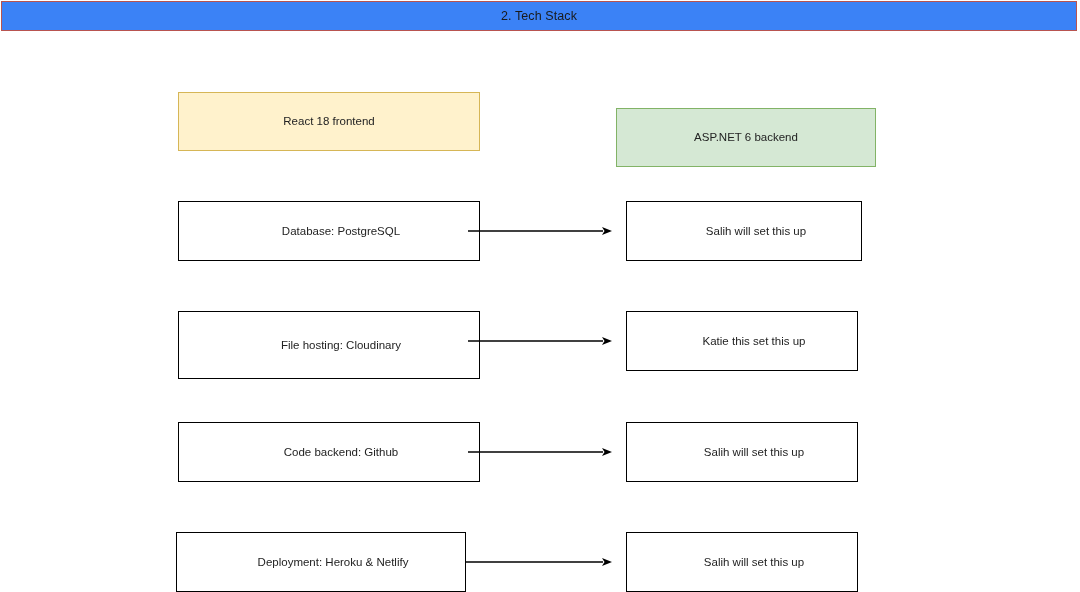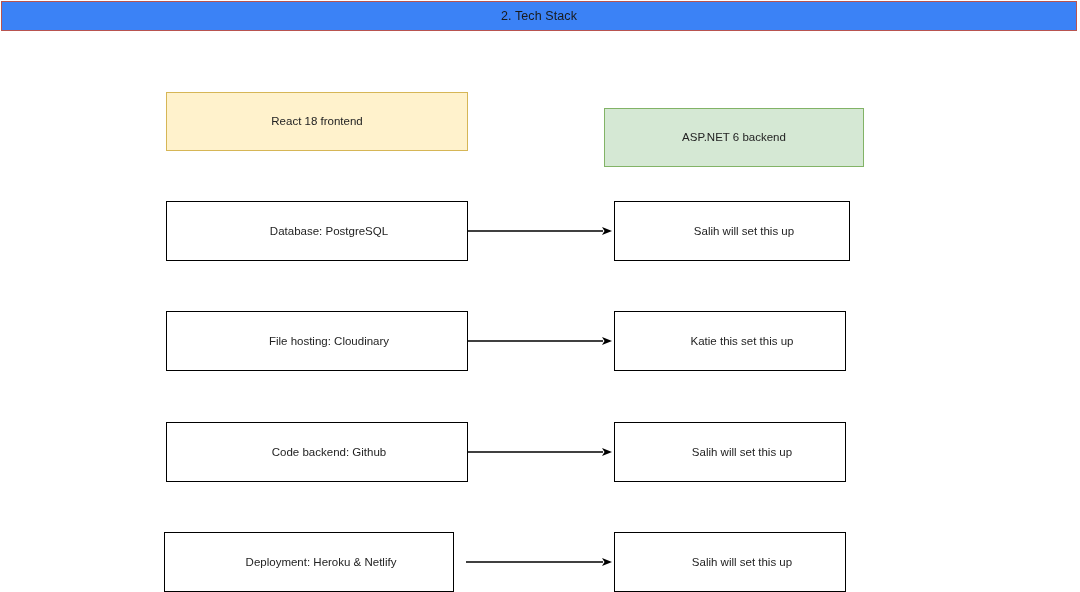--- a/index.html
+++ b/index.html
@@ -44,20 +44,21 @@
   }
 
   
   .node {
     position: absolute;
     box-sizing: border-box;
     display: flex;
     align-items: center;
     justify-content: center;
     text-align: center;
+    margin-left: 12px;
   }
   .node .node-label {
     font-size: 11.5px;
     color: #232323;
     line-height: 1.25;
     white-space: nowrap;
     padding: 0 6px;
   }
 
   .node.plain {
@@ -99,21 +100,21 @@
       </div>
       <div class="node accent-green" style="left: 604px; top: 108px; width: 260px; height: 59px;">
         <span class="node-label">ASP.NET 6 backend</span>
       </div>
       <div class="node plain" style="left: 166px; top: 201px; width: 302px; height: 60px;">
         <span class="node-label">Database: PostgreSQL</span>
       </div>
       <div class="node plain" style="left: 614px; top: 201px; width: 236px; height: 60px;">
         <span class="node-label">Salih will set this up</span>
       </div>
-      <div class="node plain" style="left: 166px; top: 311px; width: 302px; height: 60px;">
+      <div class="node plain" style="left: 166px; top: 311px; width: 302px; height: 68px;">
         <span class="node-label">File hosting: Cloudinary</span>
       </div>
       <div class="node plain" style="left: 614px; top: 311px; width: 232px; height: 60px;">
         <span class="node-label">Katie this set this up</span>
       </div>
       <div class="node plain" style="left: 166px; top: 422px; width: 302px; height: 60px;">
         <span class="node-label">Code backend: Github</span>
       </div>
       <div class="node plain" style="left: 614px; top: 422px; width: 232px; height: 60px;">
         <span class="node-label">Salih will set this up</span>

